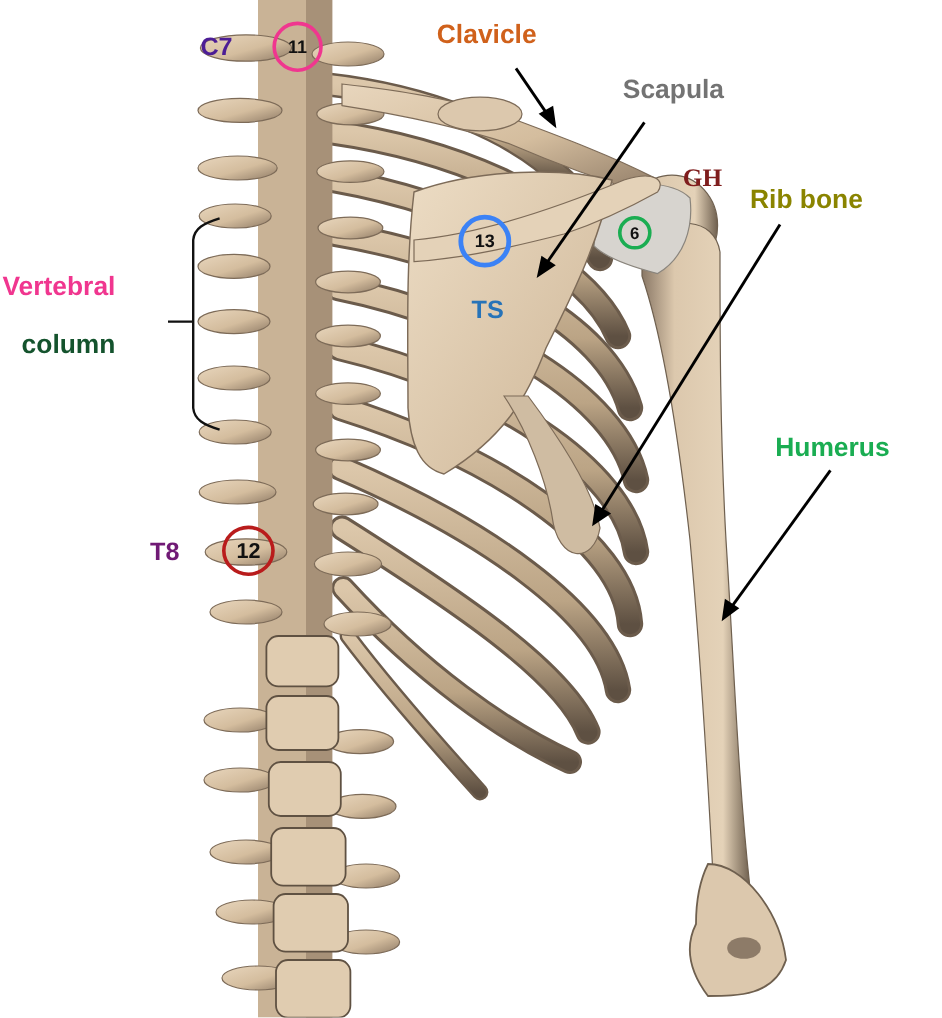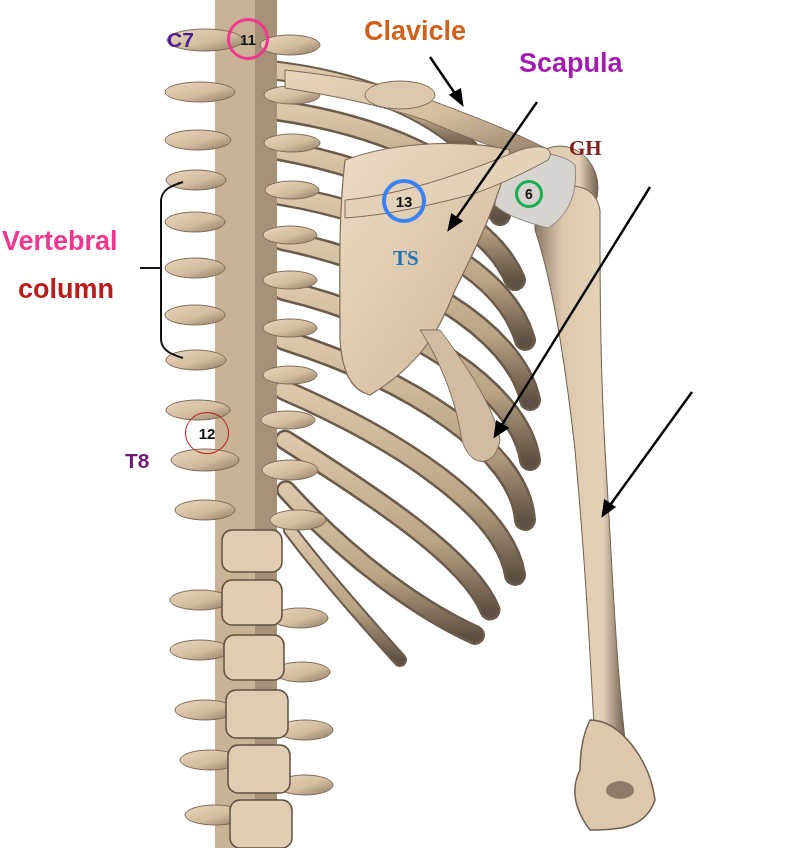--- a/index.html
+++ b/index.html
@@ -1,20 +1,20 @@
 <!DOCTYPE html>
 <html><head>
   <meta charset="utf-8">
   <style>
     html, body { margin: 0; padding: 0; background: #ffffff; }
     body { width: 785px; height: 848px; position: relative; overflow: hidden; font-family: "Liberation Sans", sans-serif; }
     .stage { position: absolute; left: 0; top: 0; width: 785px; height: 848px; }
     svg.art { position: absolute; left: 0; top: 0; }
     .lbl { position: absolute; font-family: "Liberation Sans", sans-serif; font-weight: bold; white-space: nowrap; line-height: 1; }
-    .big { font-size: 27px; }
+    .big { font-size: 22px; }
     .mid { font-size: 21px; }
     .badge { position: absolute; border-radius: 50%; box-sizing: border-box; display: flex; align-items: center; justify-content: center; font-family: "Liberation Sans", sans-serif; font-weight: bold; color: #111; background: transparent; }
   </style>
 </head>
 <body>
 
 <div class="stage">
 
   <svg class="art" width="785" height="848" viewBox="0 0 785 848">
     <defs>
@@ -139,32 +139,34 @@
       <line x1="537" y1="102" x2="455" y2="220"></line>
       <polygon points="449,229 452,215 461,221"></polygon>
       <line x1="650" y1="187" x2="500" y2="428"></line>
       <polygon points="495,436 497,422 507,428"></polygon>
       <line x1="692" y1="392" x2="608" y2="508"></line>
       <polygon points="603,515 605,501 614,507"></polygon>
     </g>
   </svg>
 
   <div class="lbl big" style="left:364px; top:18px; color:#d0611b;">Clavicle</div>
-  <div class="lbl big" style="left:519px; top:50px; color:#a21caf;">Scapula</div>
+  <div class="lbl big" style="left:519px; top:64px; color:#737373;">Scapula</div>
+  <div class="lbl big" style="left:625px; top:155px; color:#8a8400;">Rib bone</div>
+  <div class="lbl big" style="left:646px; top:362px; color:#1aad52;">Humerus</div>
   <div class="lbl big" style="left:2px; top:228px; color:#f0368f;text-align:right;">Vertebral</div>
-  <div class="lbl big" style="left:18px; top:276px; color:#b91c1c;">column</div>
+  <div class="lbl big" style="left:18px; top:276px; color:#14532d;">column</div>
   <div class="lbl mid" style="left:167px; top:29px; color:#4c1d95;">C7</div>
   <div class="lbl mid" style="left:125px; top:450px; color:#701a75;">T8</div>
-  <div class="lbl mid" style="left:393px; top:248px; color:#2673b8;font-family:Liberation Serif, serif;">TS</div>
+  <div class="lbl mid" style="left:393px; top:248px; color:#2673b8;">TS</div>
   <div class="lbl mid" style="left:569px; top:138px; color:#7f1d1d;font-family:Liberation Serif, serif;">GH</div>
 
   <div class="badge" style="left:227px; top:18px; width:42px; height:42px; border:3px solid #f0368f; font-size:15px;justify-content:center;">
     <span>11</span>
   </div>
-  <div class="badge" style="left:185px; top:412px; width:44px; height:42px; border:1px solid #b91c1c; font-size:15px;">
+  <div class="badge" style="left:185px; top:438px; width:44px; height:42px; border:3px solid #b91c1c; font-size:18px;">
     <span>12</span>
   </div>
   <div class="badge" style="left:382px; top:179px; width:44px; height:44px; border:4px solid #3b82f6; font-size:15px;">
     <span>13</span>
   </div>
   <div class="badge" style="left:515px; top:180px; width:28px; height:28px; border:3px solid #1aad52; font-size:14px;">
     <span>6</span>
   </div>
 </div>
 

